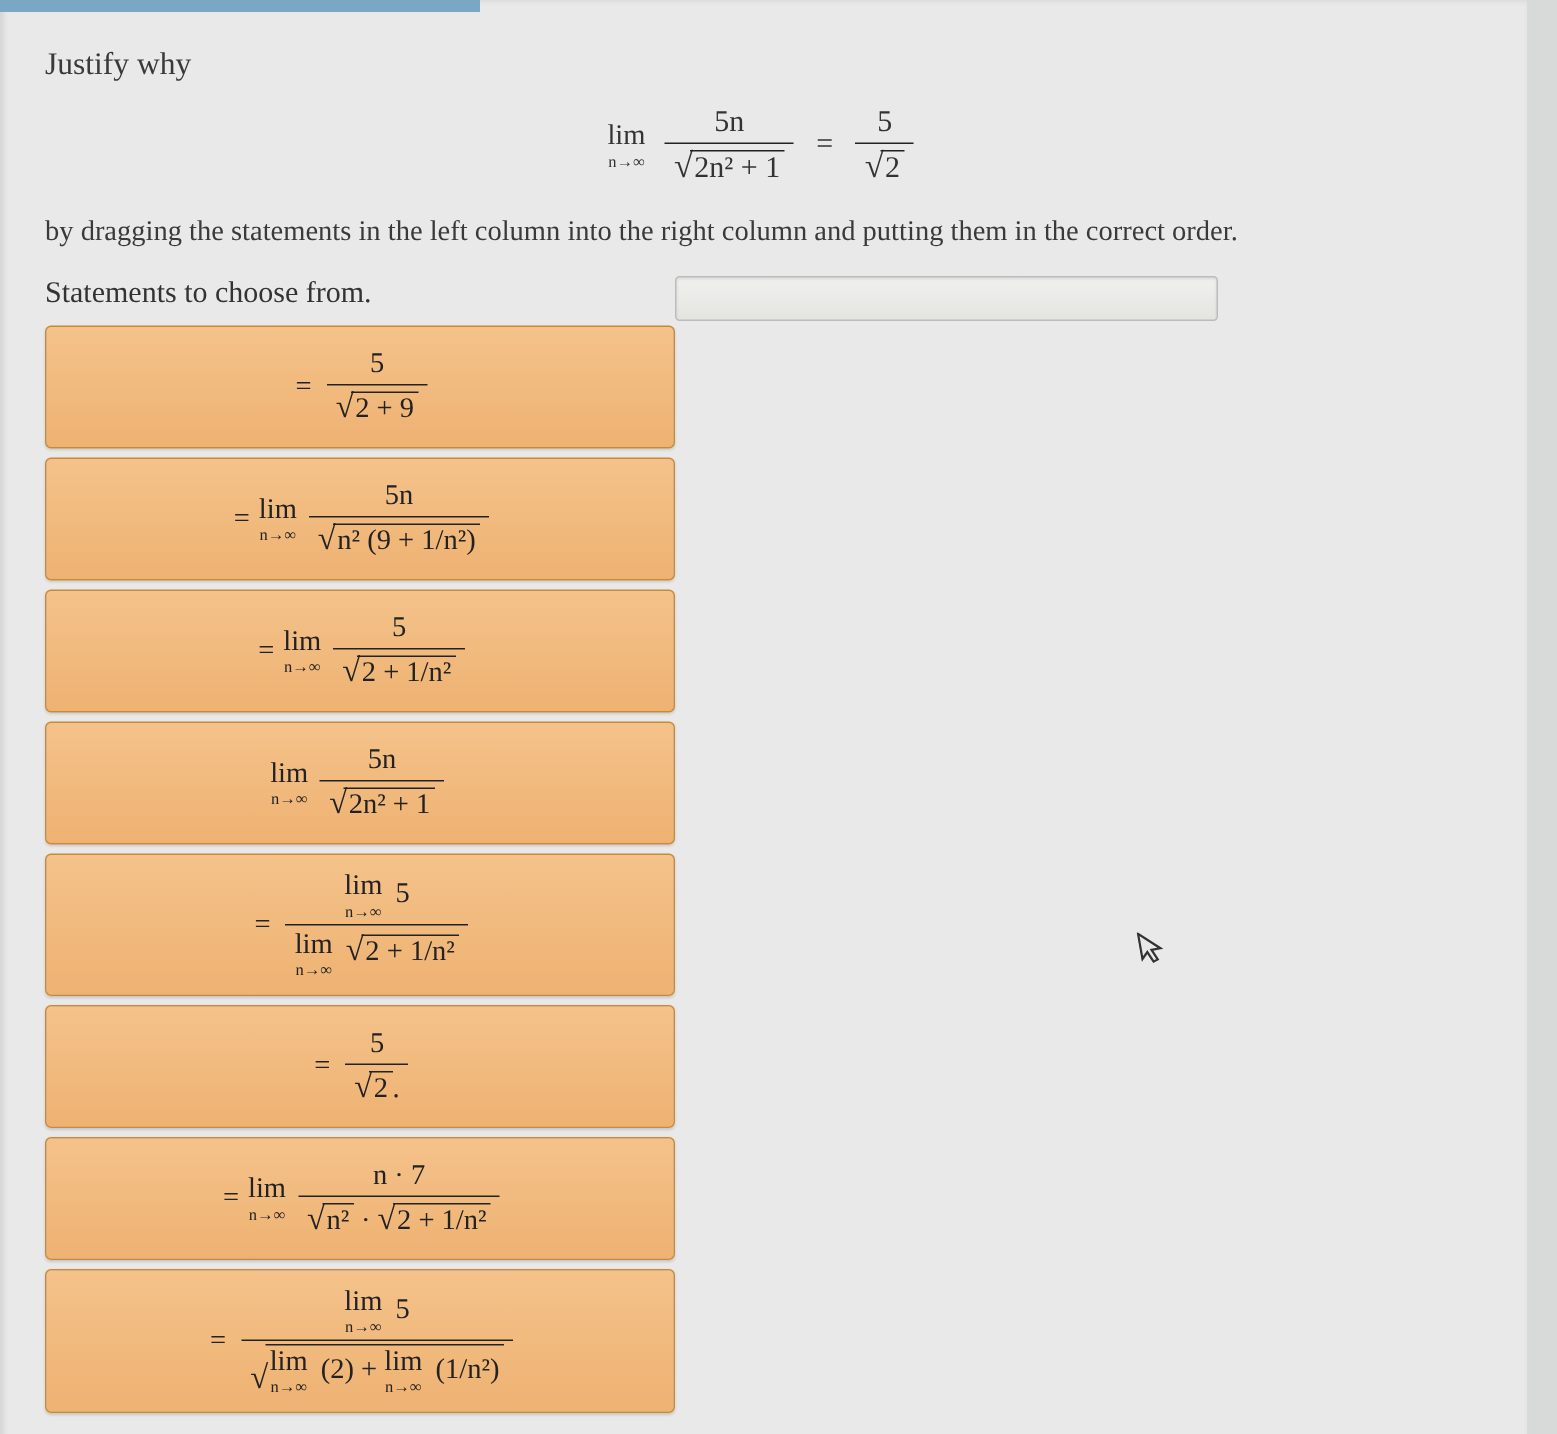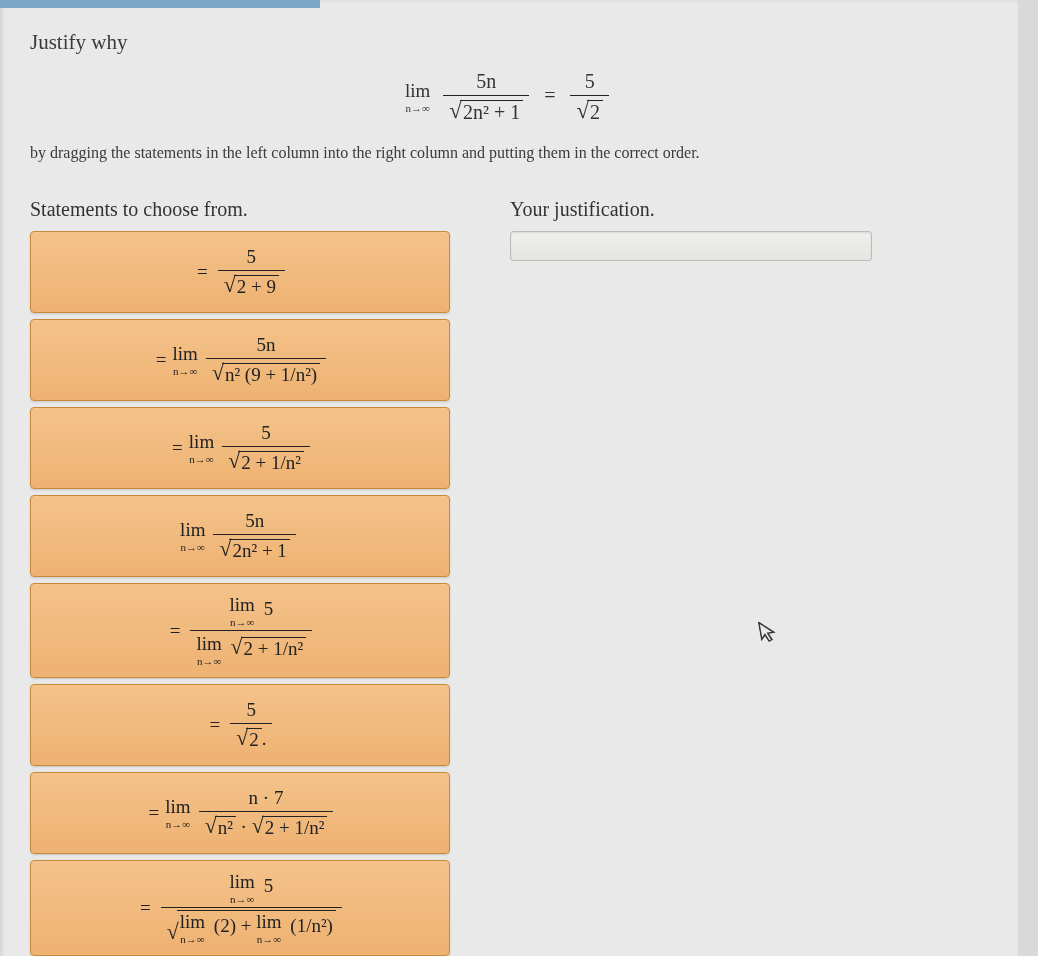--- a/index.html
+++ b/index.html
@@ -32,27 +32,26 @@
     margin: 10px 0 15px 0;
   }
   .equation {
     text-align: center;
     font-size: 20px;
     color: #333;
     margin: 10px 0 20px 0;
     font-family: 'Times New Roman', serif;
   }
   .instruction {
-    font-size: 16px;
+    font-size: 19px;
     color: #3a3a3a;
-    margin: 10px 0 36px 0;
+    margin: 10px 0 18px 0;
   }
   .columns {
     display: flex;
-    gap: 60px;
   }
   .col {
     flex: 0 0 420px;
   }
   .col-right {
     flex: 1;
   }
   .col-header {
     font-size: 20px;
     margin-bottom: 10px;
@@ -248,21 +247,20 @@
             <span class="frac">
               <span class="num"><span class="lim"><span class="top">lim</span><span class="bot">n→∞</span></span> 5</span>
               <span class="den"><span class="sqrt">
                   <span class="rad"><span class="lim"><span class="top">lim</span><span class="bot">n→∞</span></span> (2) + <span class="lim"><span class="top">lim</span><span class="bot">n→∞</span></span> (1/n²)</span>
                 </span></span>
             </span>
           </div>
         </div>
     </div>
     <div class="col-right">
-      <div class="col-header">Your justification.</div>
       <div class="dropzone"></div>
     </div>
   </div>
 
 </div>
 
 <div class="cursor">
   <svg width="18" height="24" viewBox="0 0 18 24">
     <path d="M1 1 L1 18 L5 14 L8 21 L11 20 L8 13 L14 13 Z" fill="none" stroke="#333" stroke-width="1.5"></path>
   </svg>

